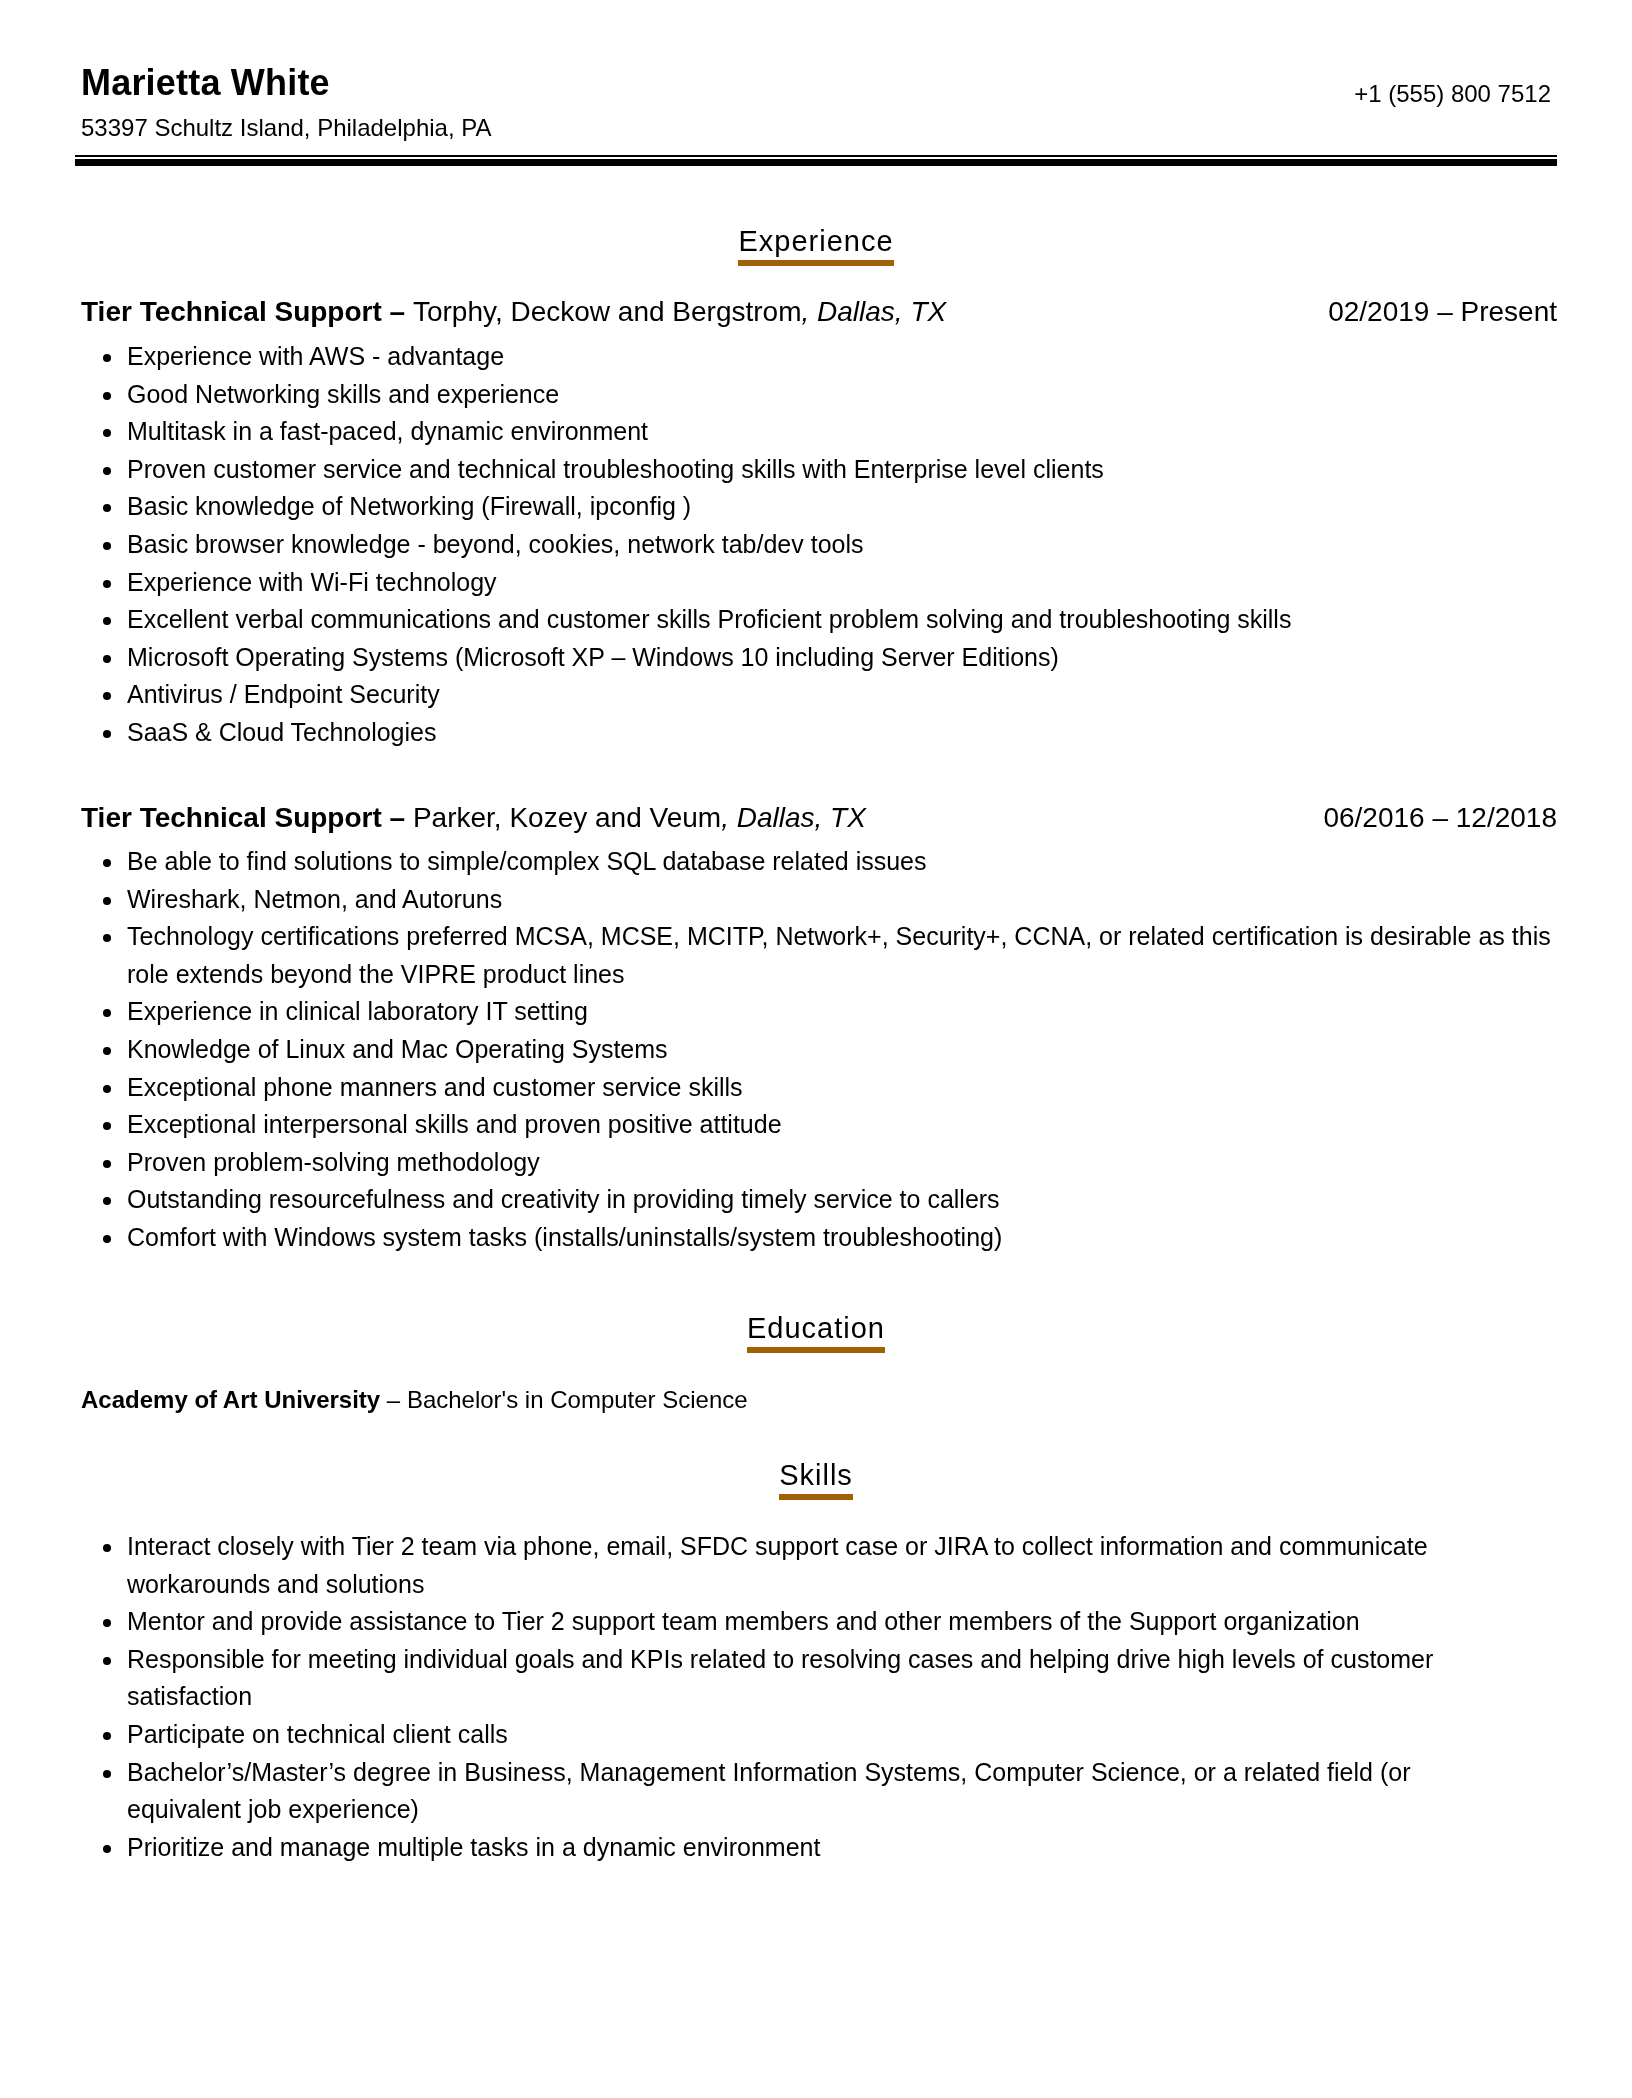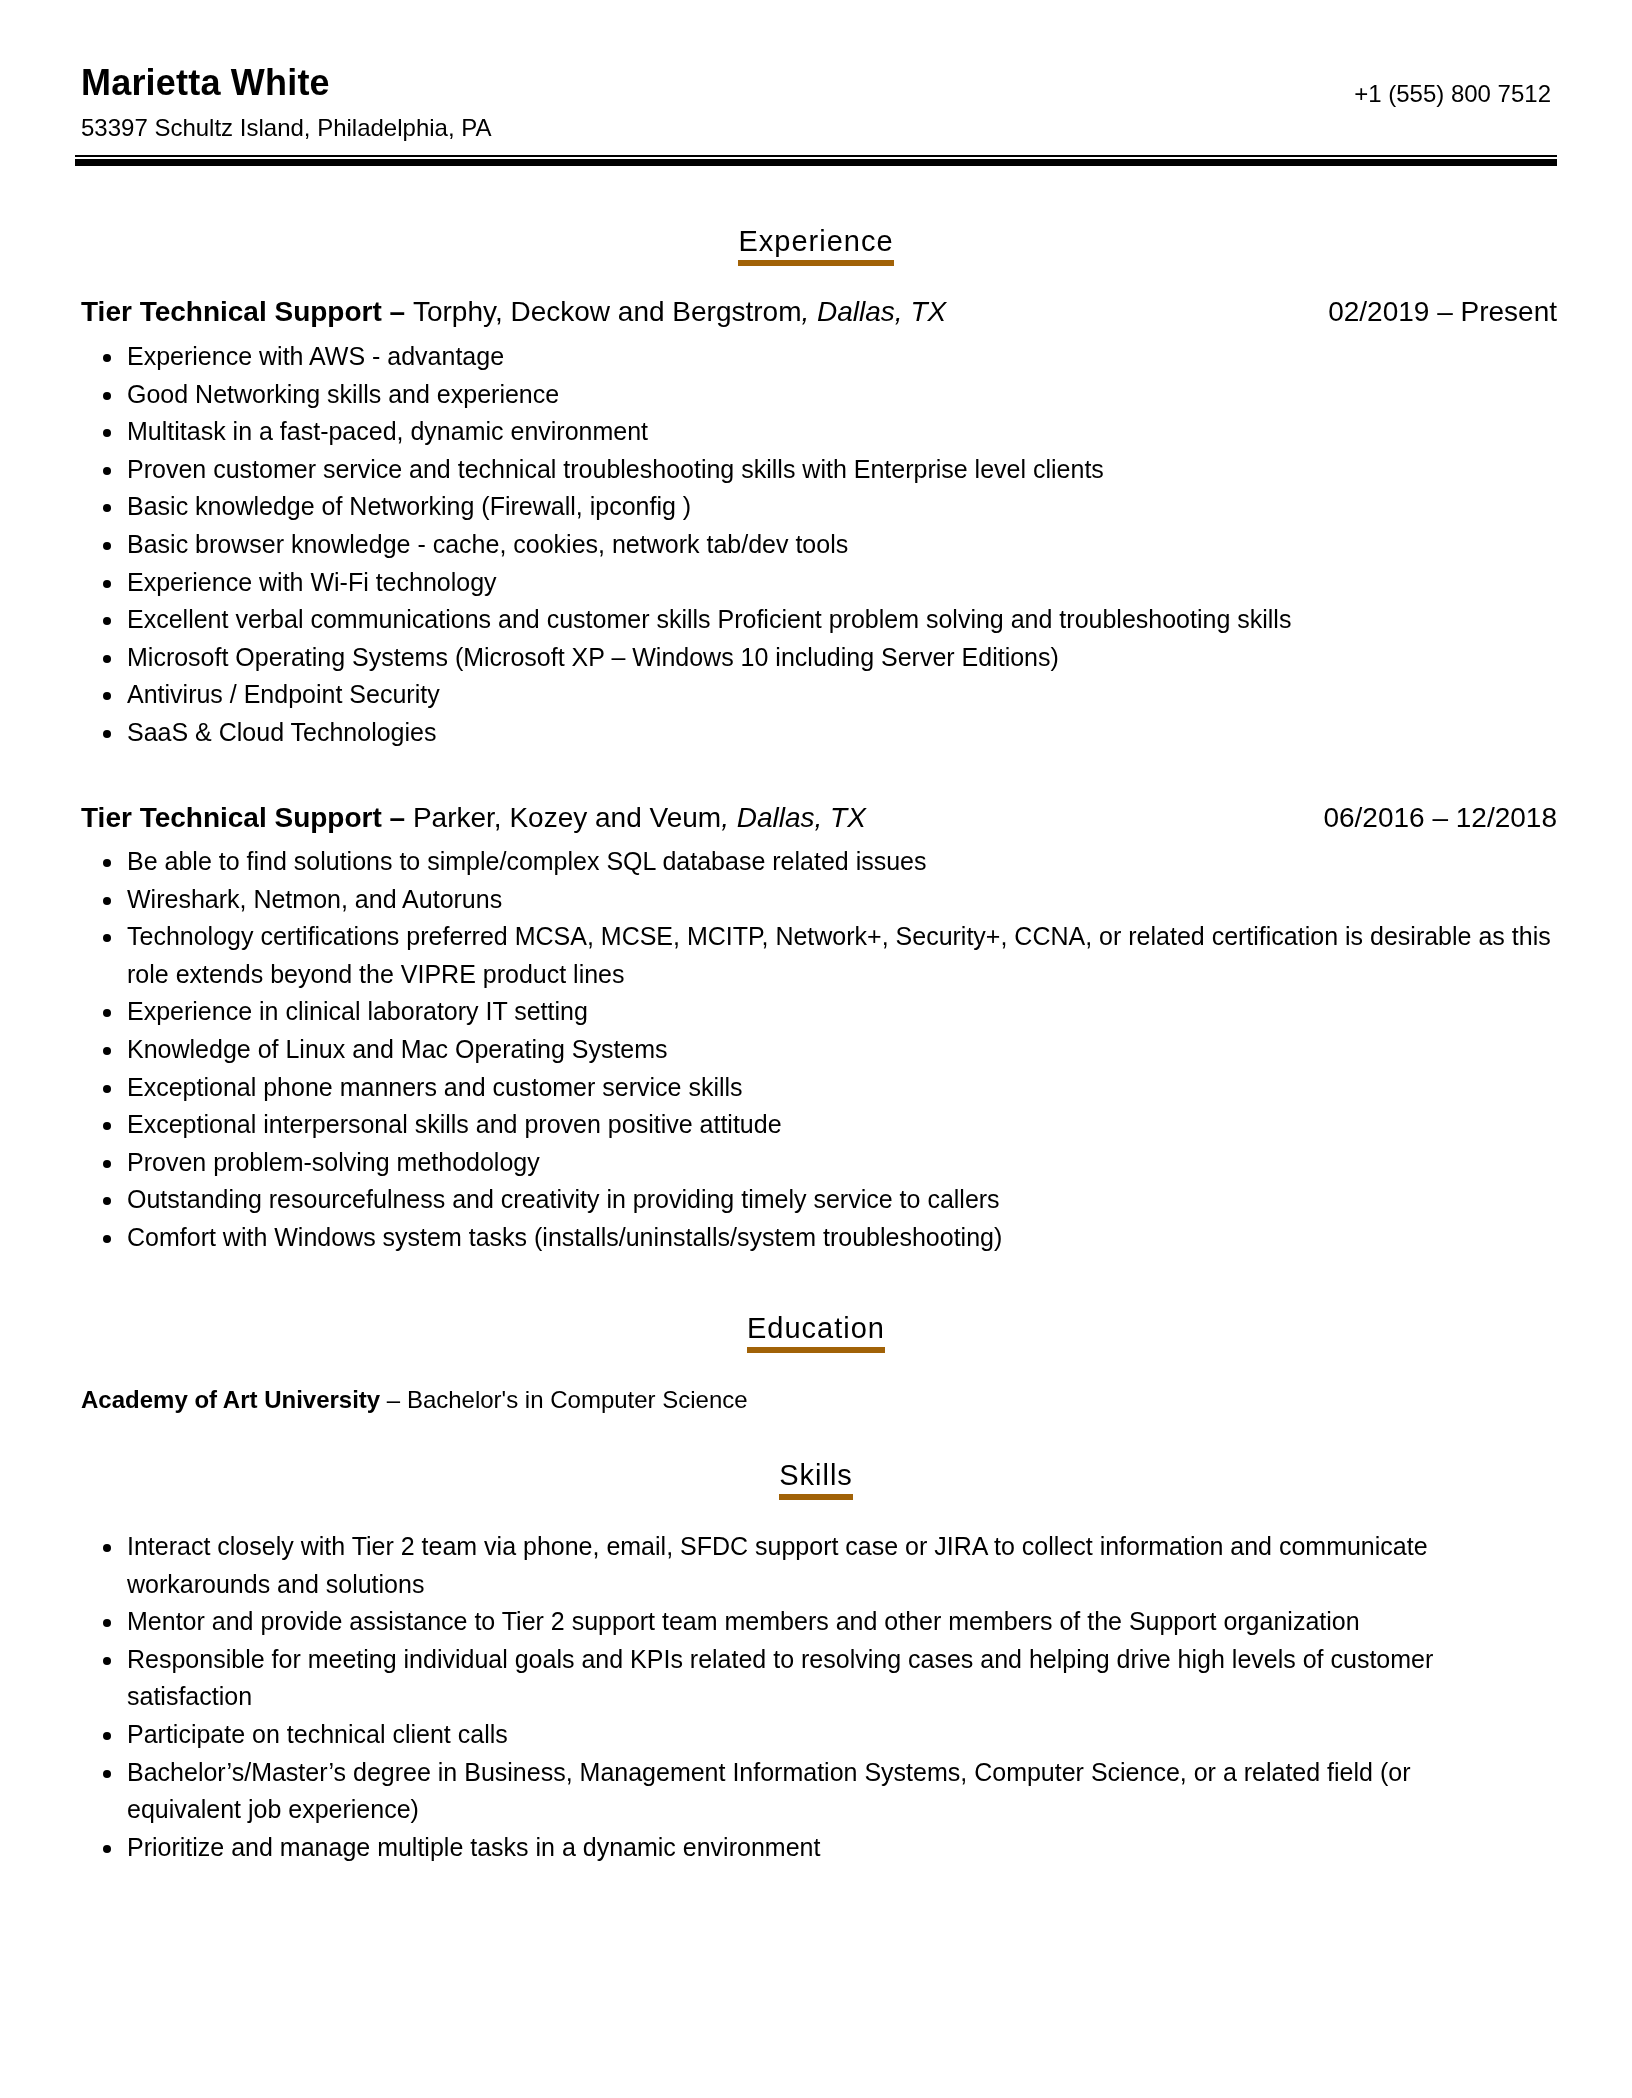--- a/index.html
+++ b/index.html
@@ -42,21 +42,21 @@
     <span class="title">Tier Technical Support</span><span class="title"> – </span><span>Torphy, Deckow and Bergstrom</span><span class="loc">, Dallas, TX</span>
     <span class="dates">02/2019 – Present</span>
   </div>
 
   <ul class="bullets" style="top:338px;">
     <li>Experience with AWS - advantage</li>
     <li>Good Networking skills and experience</li>
     <li>Multitask in a fast-paced, dynamic environment</li>
     <li>Proven customer service and technical troubleshooting skills with Enterprise level clients</li>
     <li>Basic knowledge of Networking (Firewall, ipconfig )</li>
-    <li>Basic browser knowledge - cache, cookies, network tab/dev tools</li>
+    <li>Basic browser knowledge - beyond, cookies, network tab/dev tools</li>
     <li>Experience with Wi-Fi technology</li>
     <li>Excellent verbal communications and customer skills Proficient problem solving and troubleshooting skills</li>
     <li>Microsoft Operating Systems (Microsoft XP – Windows 10 including Server Editions)</li>
     <li>Antivirus / Endpoint Security</li>
     <li>SaaS &amp; Cloud Technologies</li>
   </ul>
 
   <div class="job-header" style="top:801px;">
     <span class="title">Tier Technical Support</span><span class="title"> – </span><span>Parker, Kozey and Veum</span><span class="loc">, Dallas, TX</span>
     <span class="dates">06/2016 – 12/2018</span>

